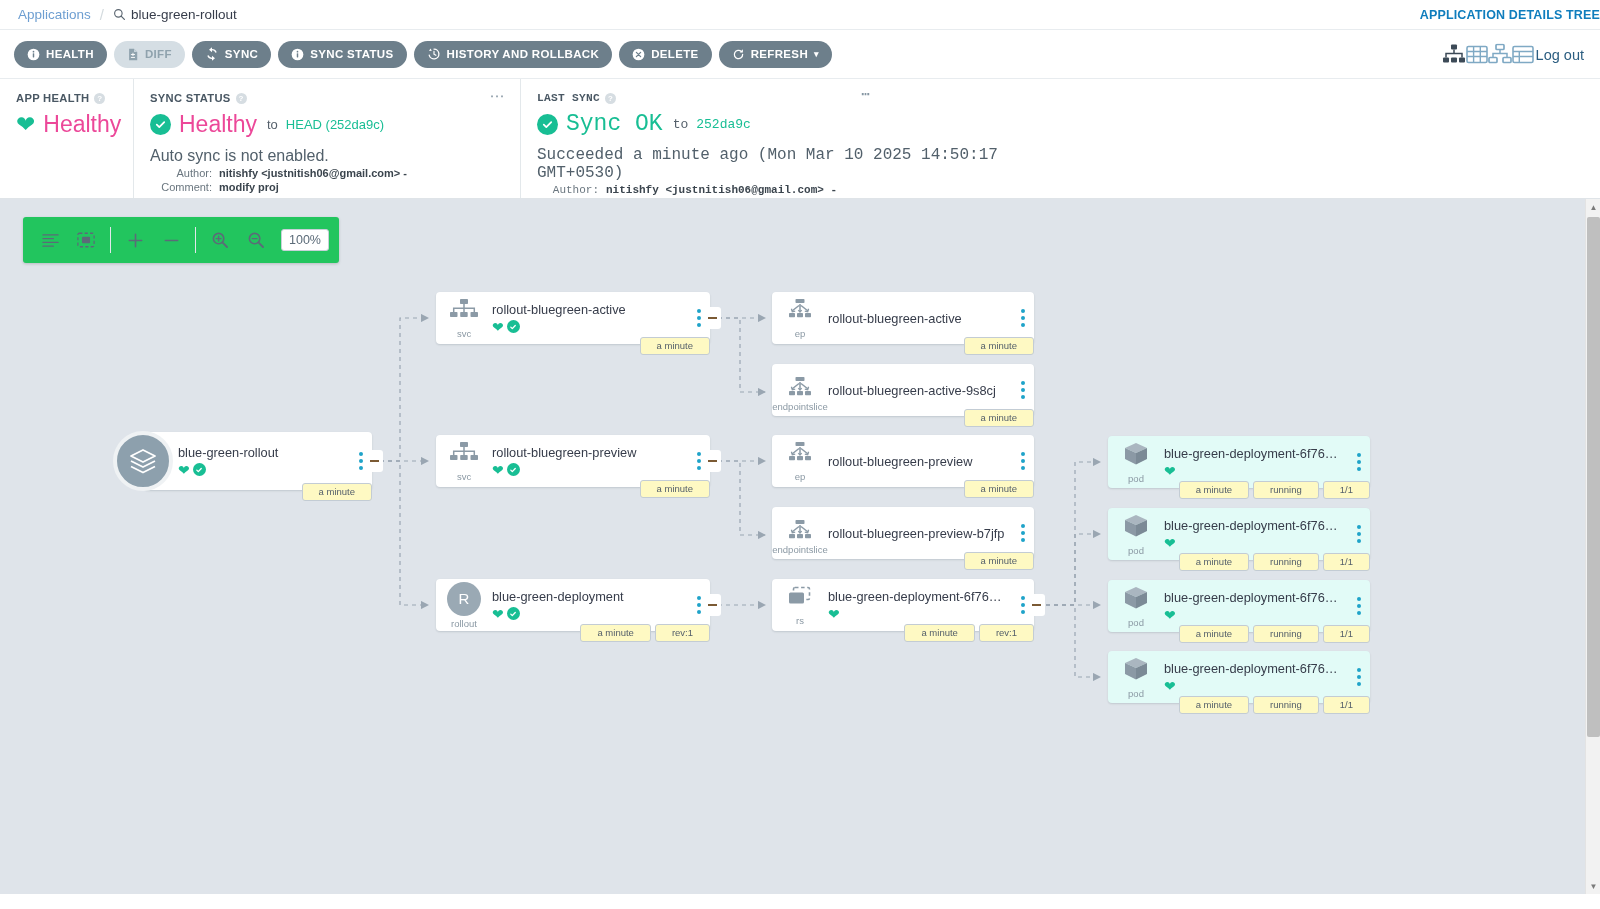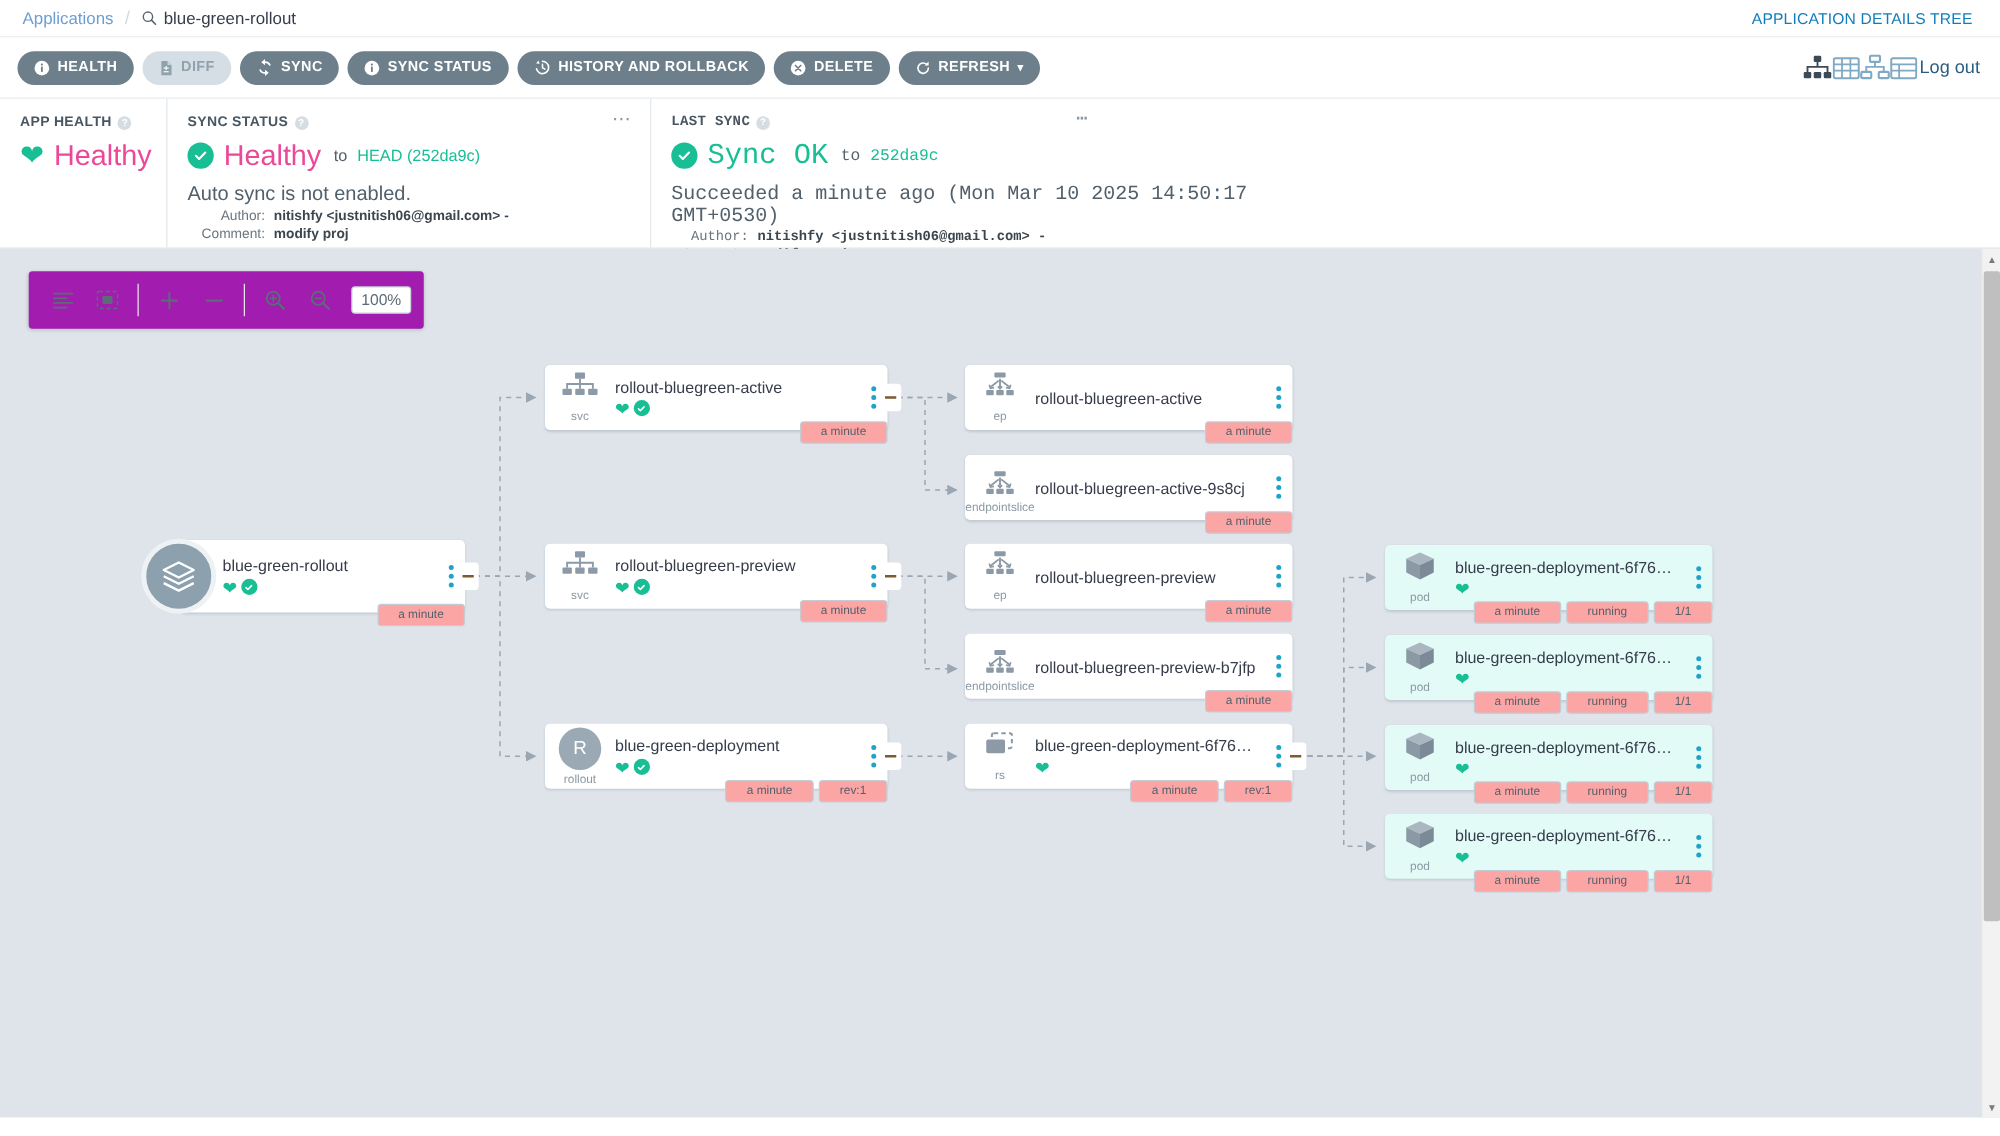--- a/index.html
+++ b/index.html
@@ -34,25 +34,25 @@
     font-size: 15px;
   }
   .crumb-current {
     display: flex; align-items: center;
     color: #363c4a;
     font-size: 13.5px;
   }
   .crumb-search-ico { margin-right: 5px; display:flex; align-items:center; }
   .app-details-tree-label {
     position: absolute;
-    right: 22px; top: 50%;
+    right: 0; top: 50%;
     transform: translateY(-50%);
     color: #0f7dbd;
     font-size: 12.5px;
-    font-weight: 400;
+    font-weight: 700;
     letter-spacing: 0.15px;
   }
 
   
   .toolbar {
     height: 49px;
     display: flex;
     align-items: center;
     padding: 0 14px;
     border-bottom: 1px solid #e8ecef;
@@ -196,21 +196,21 @@
     background: #dfe4ea;
     overflow: hidden;
   }
 
   
   .zoom-bar {
     position: absolute;
     left: 23px; top: 233px - 215px;
     top: 18px;
     height: 46px;
-    background: #a21caf;
+    background: #22c55e;
     border-radius: 3px;
     box-shadow: 0 1px 3px rgba(0,0,0,.18);
     display: flex; align-items: center;
     padding: 0 10px;
     gap: 2px;
     z-index: 6;
   }
   .zb-btn {
     width: 34px; height: 34px;
     display: flex; align-items: center; justify-content: center;
@@ -309,21 +309,21 @@
   .collapse-tab b { display:block; width:9px; height:2px; background:#7b5a34; }
 
   
   .badges {
     position: absolute;
     right: 0; bottom: -11px;
     display: flex; gap: 4px;
     z-index: 5;
   }
   .badge {
-    background: #fca5a5;
+    background: #fef9c3;
     color: #55606b;
     border-radius: 3px;
     font-size: 9.5px;
     padding: 2px 16px;
     line-height: 1.25;
     white-space: nowrap;
     border: 1px solid #c3ccd4;
   }
 
   

